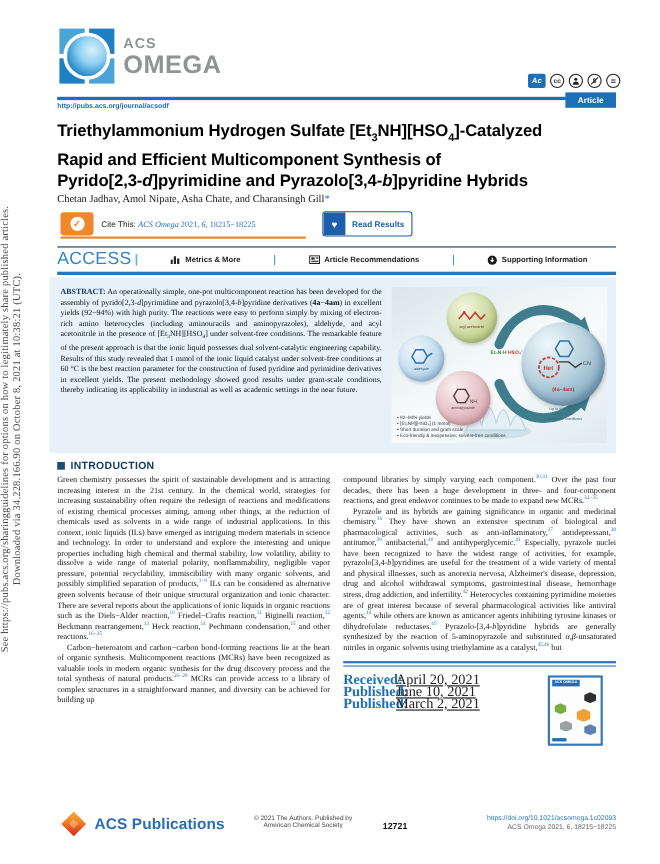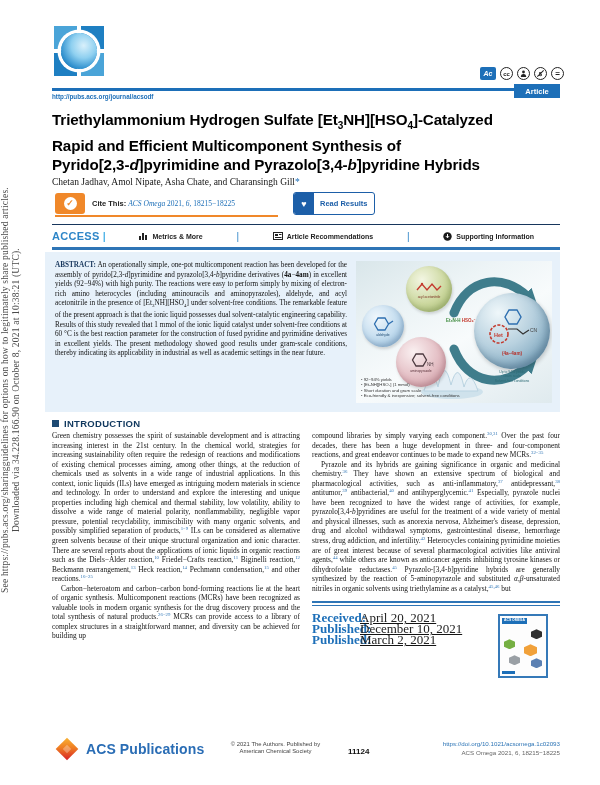--- a/index.html
+++ b/index.html
@@ -46,32 +46,32 @@
   #title sub{font-size:10px;}
   #authors{left:52px;top:177px;font-size:9.5px;color:#151515;}
   #authors .star{color:#1d6fb8;}
 
   
   #cite-row{left:55px;top:192px;display:flex;align-items:center;height:22px;}
   .cite-icon{width:30px;height:21px;background:#f0882a;border-radius:3px;display:flex;align-items:center;justify-content:center;}
   .cite-icon .circ{width:13px;height:13px;background:#fff;border-radius:50%;color:#f0882a;
       font:bold 9px "Liberation Sans",sans-serif;display:flex;align-items:center;justify-content:center;}
   .cite-text{margin-left:7px;font-family:"Liberation Sans",sans-serif;font-size:7.5px;white-space:nowrap;}
-  .cite-label{font-weight:bold;color:#222;}
+  .cite-label{font-weight:normal;color:#222;}
   .cite-ref{color:#1d6fb8;font-family:"Liberation Serif",serif;}
   #cite-underline{left:55px;top:215px;width:223px;height:2px;background:#f0882a;}
   #read-online{left:293px;top:192px;display:flex;height:21px;border:1.2px solid #1d5fa8;border-radius:3px;overflow:hidden;background:#fff;}
   .ro-icon{width:20px;background:#1d5fa8;color:#fff;display:flex;align-items:center;justify-content:center;font-size:9px;}
   .ro-text{padding:0 6px;font:bold 7.5px "Liberation Sans",sans-serif;color:#1d5fa8;display:flex;align-items:center;}
 
   
   #access-bar{left:52px;top:224px;width:508px;height:26px;box-sizing:border-box;
       border-top:1.5px solid #17365c;border-bottom:3px solid #2e75b6;
       display:flex;align-items:center;font-family:"Liberation Sans",sans-serif;}
-  .access-word{color:#2e86c8;font-weight:bold;font-size:11px;letter-spacing:0.3px;}
+  .access-word{color:#2e86c8;font-weight:normal;font-size:16px;letter-spacing:0.3px;}
   .sep-lite{color:#56b6e8;font-size:11px;font-weight:bold;margin-left:3px;}
   .sep{color:#2e86c8;font-size:10px;}
   .acc-item{display:flex;align-items:center;gap:4px;font-size:7px;font-weight:bold;color:#222;}
   .spacer{flex:1;}
 
   
   #abstract-box{left:45px;top:252px;width:515px;height:160px;background:#e7f1fa;
       box-sizing:border-box;padding:9px 7px 8px 10px;display:flex;gap:9px;}
   #abstract-text{width:292px;font-size:7.2px;line-height:9.55px;text-align:justify;color:#101010;}
   #abstract-text .abs-label{font-weight:bold;color:#17365c;}
@@ -156,20 +156,24 @@
 <div class="wm" id="wm2">See https://pubs.acs.org/sharingguidelines for options on how to legitimately share published articles.</div>
 
 <div class="abs" id="logo">
   <div class="logo-icon">
     <div class="sq tl"></div>
       <div class="sq tr"></div>
       <div class="sq bl"></div>
       <div class="sq br"></div>
     <div class="logo-circle"></div>
   </div>
+  <div class="logo-text">
+    <div class="logo-acs">ACS</div>
+    <div class="logo-omega">OMEGA</div>
+  </div>
 </div>
 
 <div class="abs" id="badges">
   <div class="badge-ac">Ac</div>
   <div class="ccirc">cc</div>
   <div class="ccirc">
     <svg width="7" height="8" viewBox="0 0 7 8">
       <circle cx="3.5" cy="2" r="1.4" fill="#222"></circle>
         <path d="M0.8 7 Q0.8 4 3.5 4 Q6.2 4 6.2 7 Z" fill="#222"></path>
     </svg>
@@ -331,21 +335,21 @@
 
 <div class="abs col" id="col-right">
   <p>compound libraries by simply varying each component.<sup>30,31</sup> Over the past four decades, there has been a huge development in three- and four-component reactions, and great endeavor continues to be made to expand new MCRs.<sup>32−35</sup></p>
   <p class="indent">Pyrazole and its hybrids are gaining significance in organic and medicinal chemistry.<sup>36</sup> They have shown an extensive spectrum of biological and pharmacological activities, such as anti-inflammatory,<sup>37</sup> antidepressant,<sup>38</sup> antitumor,<sup>39</sup> antibacterial,<sup>40</sup> and antihyperglycemic.<sup>41</sup> Especially, pyrazole nuclei have been recognized to have the widest range of activities, for example, pyrazolo[3,4-<i>b</i>]pyridines are useful for the treatment of a wide variety of mental and physical illnesses, such as anorexia nervosa, Alzheimer's disease, depression, drug and alcohol withdrawal symptoms, gastrointestinal disease, hemorrhage stress, drug addiction, and infertility.<sup>42</sup> Heterocycles containing pyrimidine moieties are of great interest because of several pharmacological activities like antiviral agents,<sup>44</sup> while others are known as anticancer agents inhibiting tyrosine kinases or dihydrofolate reductases.<sup>45</sup> Pyrazolo-[3,4-<i>b</i>]pyridine hybrids are generally synthesized by the reaction of 5-aminopyrazole and substituted <i>α</i>,<i>β</i>-unsaturated nitriles in organic solvents using triethylamine as a catalyst,<sup>45,46</sup> but</p>
 
   <div id="pubnote">
     <div class="double-rule"></div>
     <div class="dates-row">
       <div>
         <div class="date-line"><span class="dlabel">Received:</span><span class="dval">April 20, 2021</span></div>
-        <div class="date-line"><span class="dlabel">Published:</span><span class="dval">December 10, 2021</span></div>
+        <div class="date-line"><span class="dlabel">Published:</span><span class="dval">June 10, 2021</span></div>
         <div class="date-line"><span class="dlabel">Published:</span><span class="dval">March 2, 2021</span></div>
       </div>
       <div id="cover">
         <div class="cover-badge">ACS OMEGA</div>
         <div class="hx" id="hx1"></div>
         <div class="hx" id="hx2"></div>
         <div class="hx" id="hx3"></div>
         <div class="hx" id="hx4"></div>
         <div class="hx" id="hx5"></div>
         <div class="cover-foot"></div>
@@ -355,17 +359,17 @@
 </div>
 
 <div class="abs" id="pub-logo">
   <div class="diamond"></div>
   <div class="pub-name">ACS Publications</div>
 </div>
 <div class="abs" id="copyright">
   <div>© 2021 The Authors. Published by</div>
   <div>American Chemical Society</div>
 </div>
-<div class="abs" id="pagenum">11124</div>
+<div class="abs" id="pagenum">12721</div>
 <div class="abs" id="doiblock">
   <div class="doi">https://doi.org/10.1021/acsomega.1c02093</div>
   <div class="cit">ACS Omega 2021, 6, 18215−18225</div>
 </div>
 
 </body></html>

